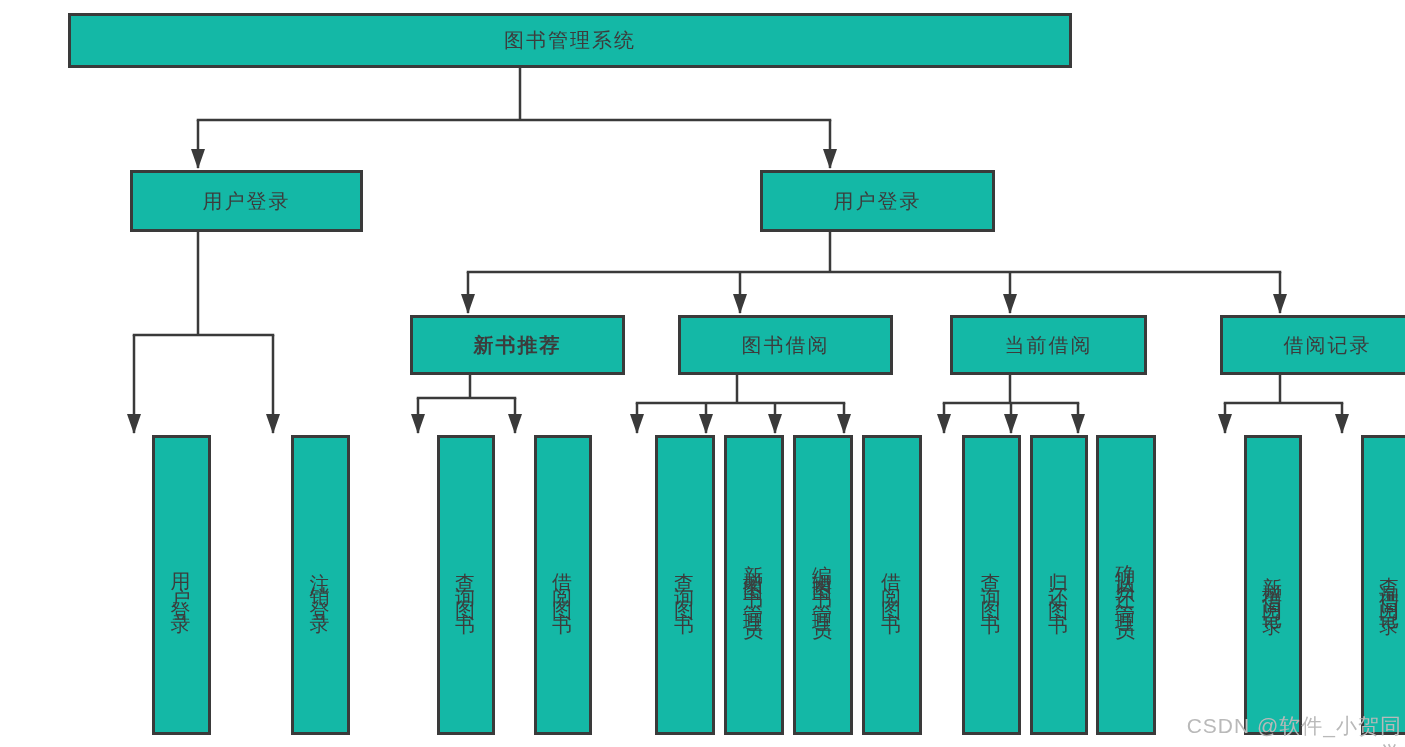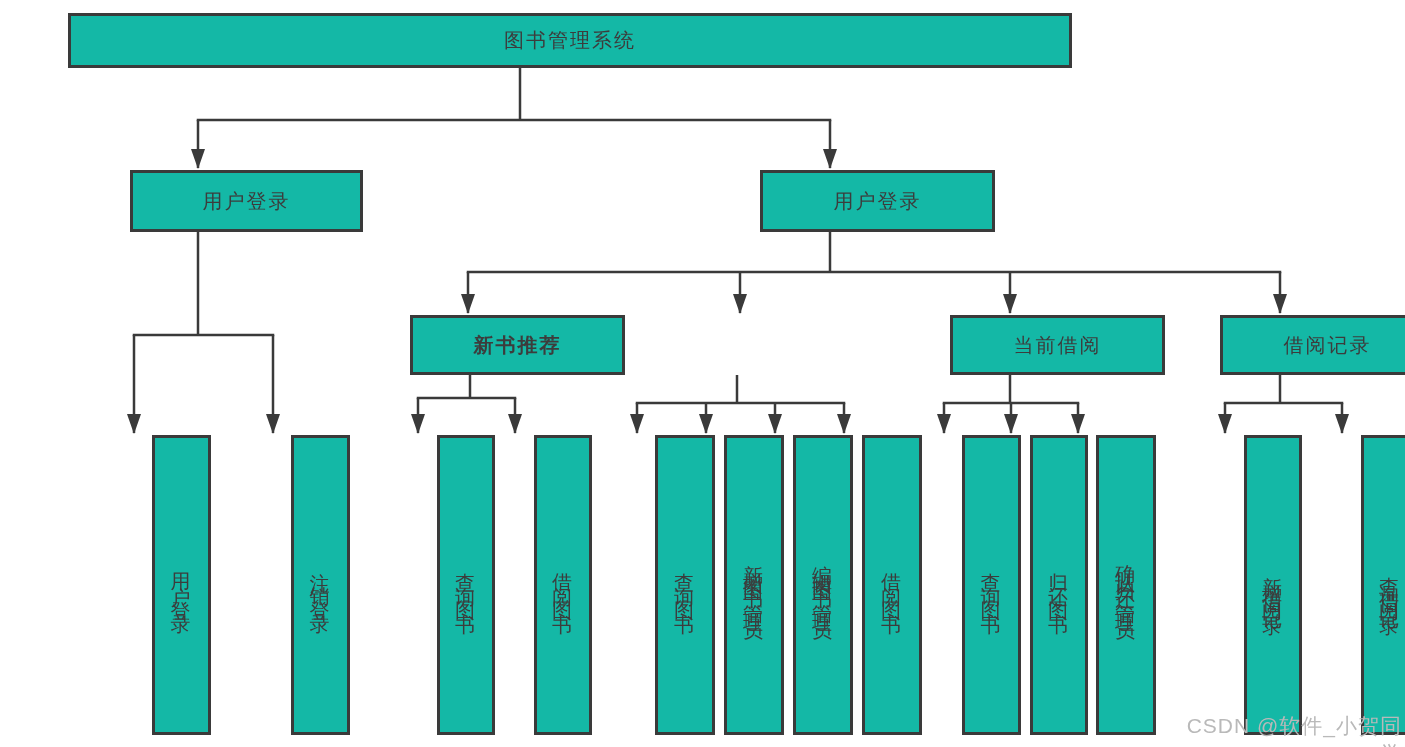--- a/index.html
+++ b/index.html
@@ -103,21 +103,22 @@
       </g>
     </g>
   </svg>
 
   <div class="box" style="left:20px;top:13px;width:1004px;height:55px;">图书管理系统</div>
 
   <div class="box" style="left:82px;top:170px;width:233px;height:62px;">用户登录</div>
   <div class="box" style="left:712px;top:170px;width:235px;height:62px;">用户登录</div>
 
   <div class="box" style="left:362px;top:315px;width:215px;height:60px;font-weight:bold;">新书推荐</div>
-  <div class="box" style="left:902px;top:315px;width:215px;height:60px;">当前借阅</div>
+  <div class="box" style="left:630px;top:315px;width:215px;height:60px;">图书借阅</div>
+  <div class="box" style="left:902px;top:315px;width:197px;height:60px;">当前借阅</div>
   <div class="box" style="left:1172px;top:315px;width:215px;height:60px;">借阅记录</div>
 
   <div class="box leaf" style="left:104px;top:435px;width:59px;height:300px;">用户登录</div>
   <div class="box leaf" style="left:243px;top:435px;width:59px;height:300px;">注销登录</div>
 
   <div class="box leaf" style="left:389px;top:435px;width:58px;height:300px;">查询图书</div>
   <div class="box leaf" style="left:486px;top:435px;width:58px;height:300px;">借阅图书</div>
 
   <div class="box leaf" style="left:607px;top:435px;width:60px;height:300px;">查询图书</div>
   <div class="box leaf leaf-long" style="left:676px;top:435px;width:60px;height:300px;">新增图书（管理员）</div>

